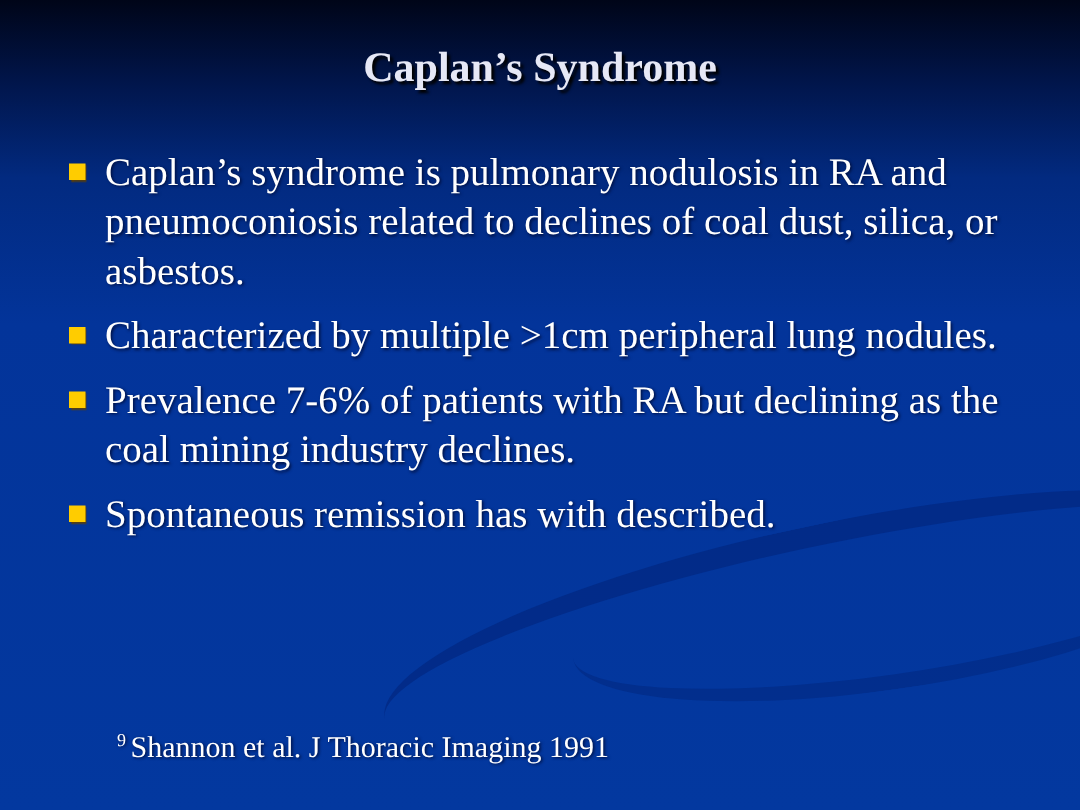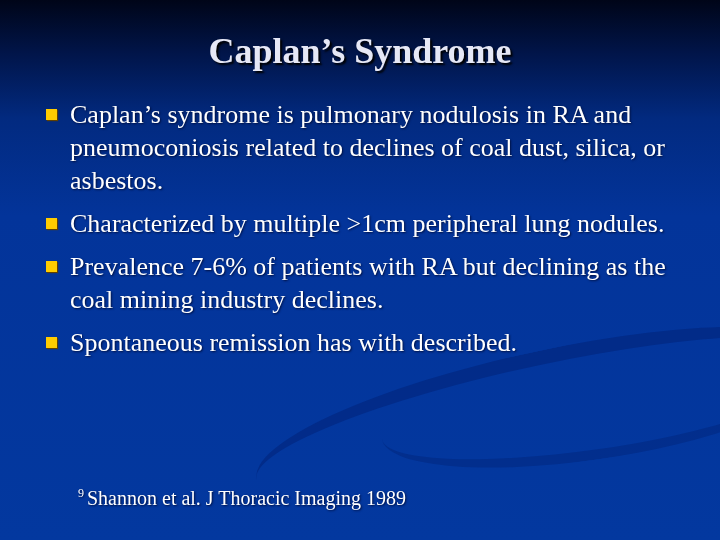--- a/index.html
+++ b/index.html
@@ -15,21 +15,21 @@
     border-radius: 50%; border-top: 14px solid rgba(2,35,120,0.55);
     transform: rotate(-12deg);
   }
   .swoosh2 {
     position: absolute; left: 380px; top: 360px; width: 420px; height: 90px;
     border-radius: 50%; border-bottom: 10px solid rgba(2,35,120,0.45);
     transform: rotate(-8deg);
   }
   .title {
     position: absolute; top: 30px; left: 0; width: 720px; text-align: center;
-    font-size: 36px; font-weight: bold; color: #e6e8f6;
+    font-size: 28px; font-weight: bold; color: #e6e8f6;
     text-shadow: 2px 2px 2px #000000;
   }
   ul.bullets { position: absolute; left: 44px; top: 98px; width: 640px; margin: 0; padding: 0; list-style: none; }
   ul.bullets li {
     position: relative; padding-left: 26px; font-size: 26px; line-height: 33px;
     margin-bottom: 10px; text-shadow: 1px 1px 2px #001040;
   }
   .bullet-marker {
     position: absolute; left: 2px; top: 11px; width: 11px; height: 11px;
     background: #ffcc00; box-shadow: 1px 1px 1px #604000;
@@ -62,15 +62,15 @@
       <span class="bullet-marker"></span>
       <span>Prevalence 7-6% of patients with RA but declining as the coal mining industry declines.</span>
     </li>
     <li>
       <span class="bullet-marker"></span>
       <span>Spontaneous remission has with described.</span>
     </li>
   </ul>
 
   <div class="citation">
-    <sup>9</sup><span>Shannon et al. J Thoracic Imaging 1989</span>
+    <sup>9</sup><span>Shannon et al. J Thoracic Imaging 1991</span>
   </div>
 </div>
 
 </body></html>

